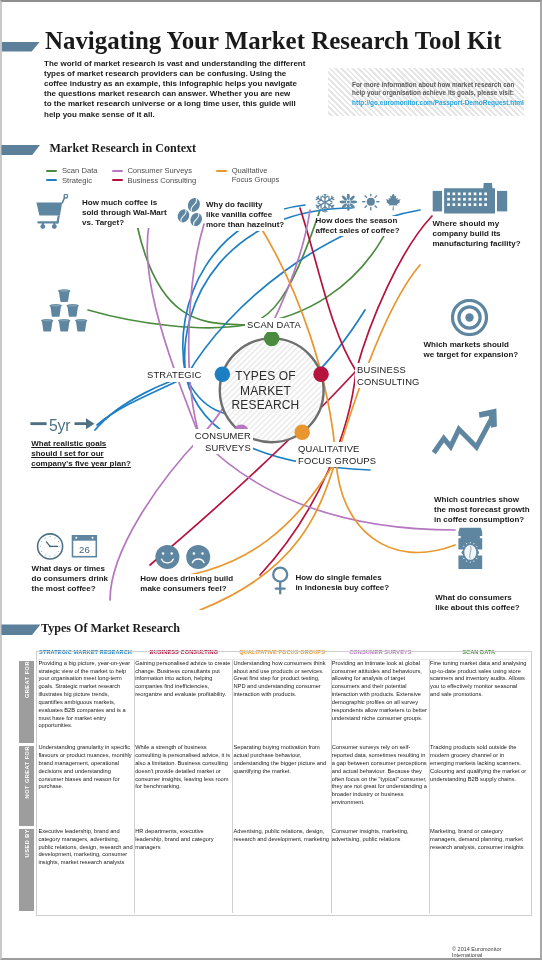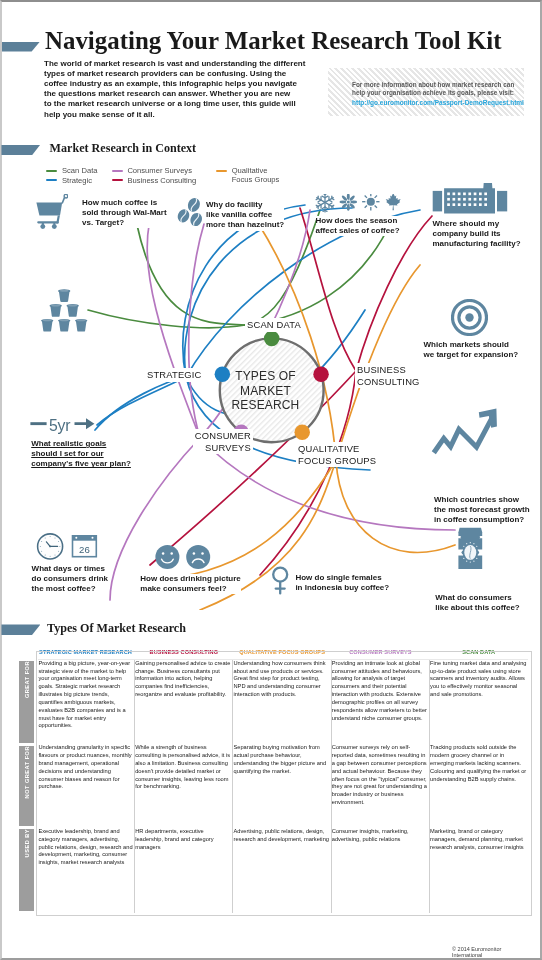--- a/index.html
+++ b/index.html
@@ -208,21 +208,21 @@
           <div>Which countries show</div>
           <div>the most forecast growth</div>
           <div>in coffee consumption?</div>
         </div>
         <div class="qtext" style="left: 31.6px; top: 383.5px;">
           <div>What days or times</div>
           <div>do consumers drink</div>
           <div>the most coffee?</div>
         </div>
         <div class="qtext" style="left: 140.3px; top: 393.5px;">
-          <div>How does drinking picture</div>
+          <div>How does drinking build</div>
           <div>make consumers feel?</div>
         </div>
         <div class="qtext" style="left: 295.4px; top: 392.5px;">
           <div>How do single females</div>
           <div>in Indonesia buy coffee?</div>
         </div>
         <div class="qtext" style="left: 435.3px; top: 413px;">
           <div>What do consumers</div>
           <div>like about this coffee?</div>
         </div>
@@ -456,21 +456,21 @@
             <circle cx="8.81" cy="32.45" r="0.6" fill="#eef4f8"></circle>
             <circle cx="7.21" cy="28.56" r="0.6" fill="#eef4f8"></circle>
             <circle cx="7.21" cy="24.24" r="0.6" fill="#eef4f8"></circle>
             <circle cx="8.81" cy="20.35" r="0.6" fill="#eef4f8"></circle>
             <circle cx="11.70" cy="17.66" r="0.6" fill="#eef4f8"></circle>
           </svg>
         </div>
       </div>
 
     <div class="sect-flag" style="left:-4.6px;top:619.4px"></div>
-    <div class="sect-title" style="left:41px;top:615.5px">Types Of Market Research</div>
+    <div class="sect-title" style="left:35px;top:615.5px">Types Of Market Research</div>
 
     <div id="tblwrap">
       <table id="tbl">
           <tbody id="tbl-body">
             <tr class="r0">
               <td class="hspacer"></td>
               <th class="colhead" style="color: rgb(29, 127, 195);">STRATEGIC MARKET RESEARCH</th>
               <th class="colhead" style="color: rgb(181, 18, 62);">BUSINESS CONSULTING</th>
               <th class="colhead" style="color: rgb(232, 151, 46);">QUALITATIVE FOCUS GROUPS</th>
               <th class="colhead" style="color: rgb(181, 119, 191);">CONSUMER SURVEYS</th>

